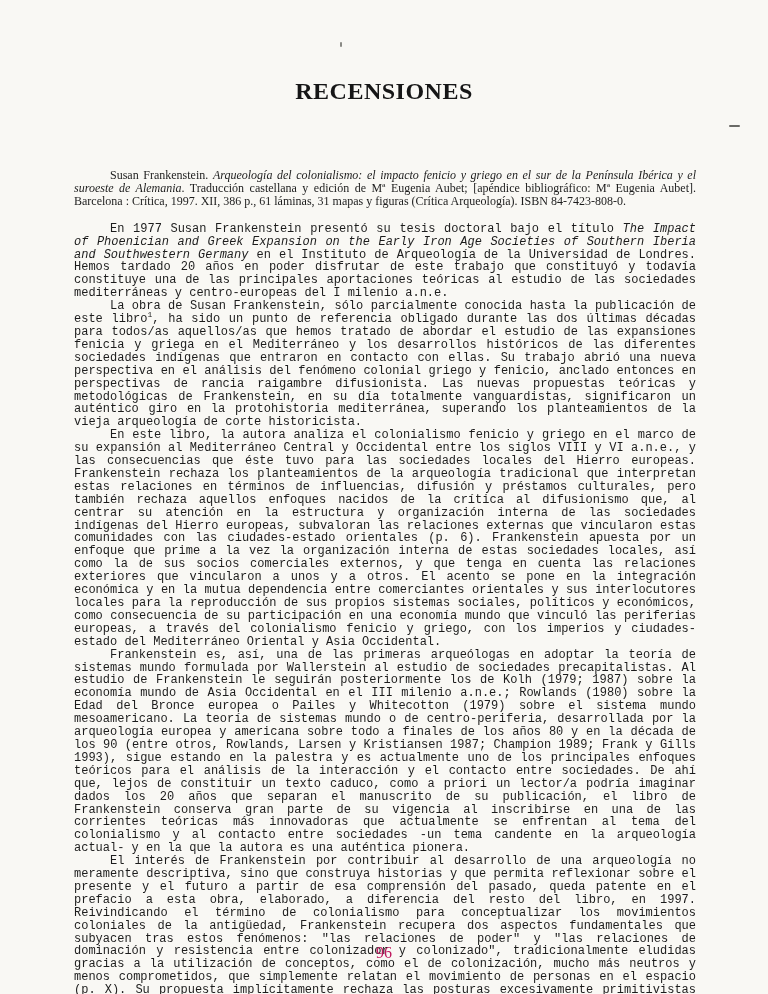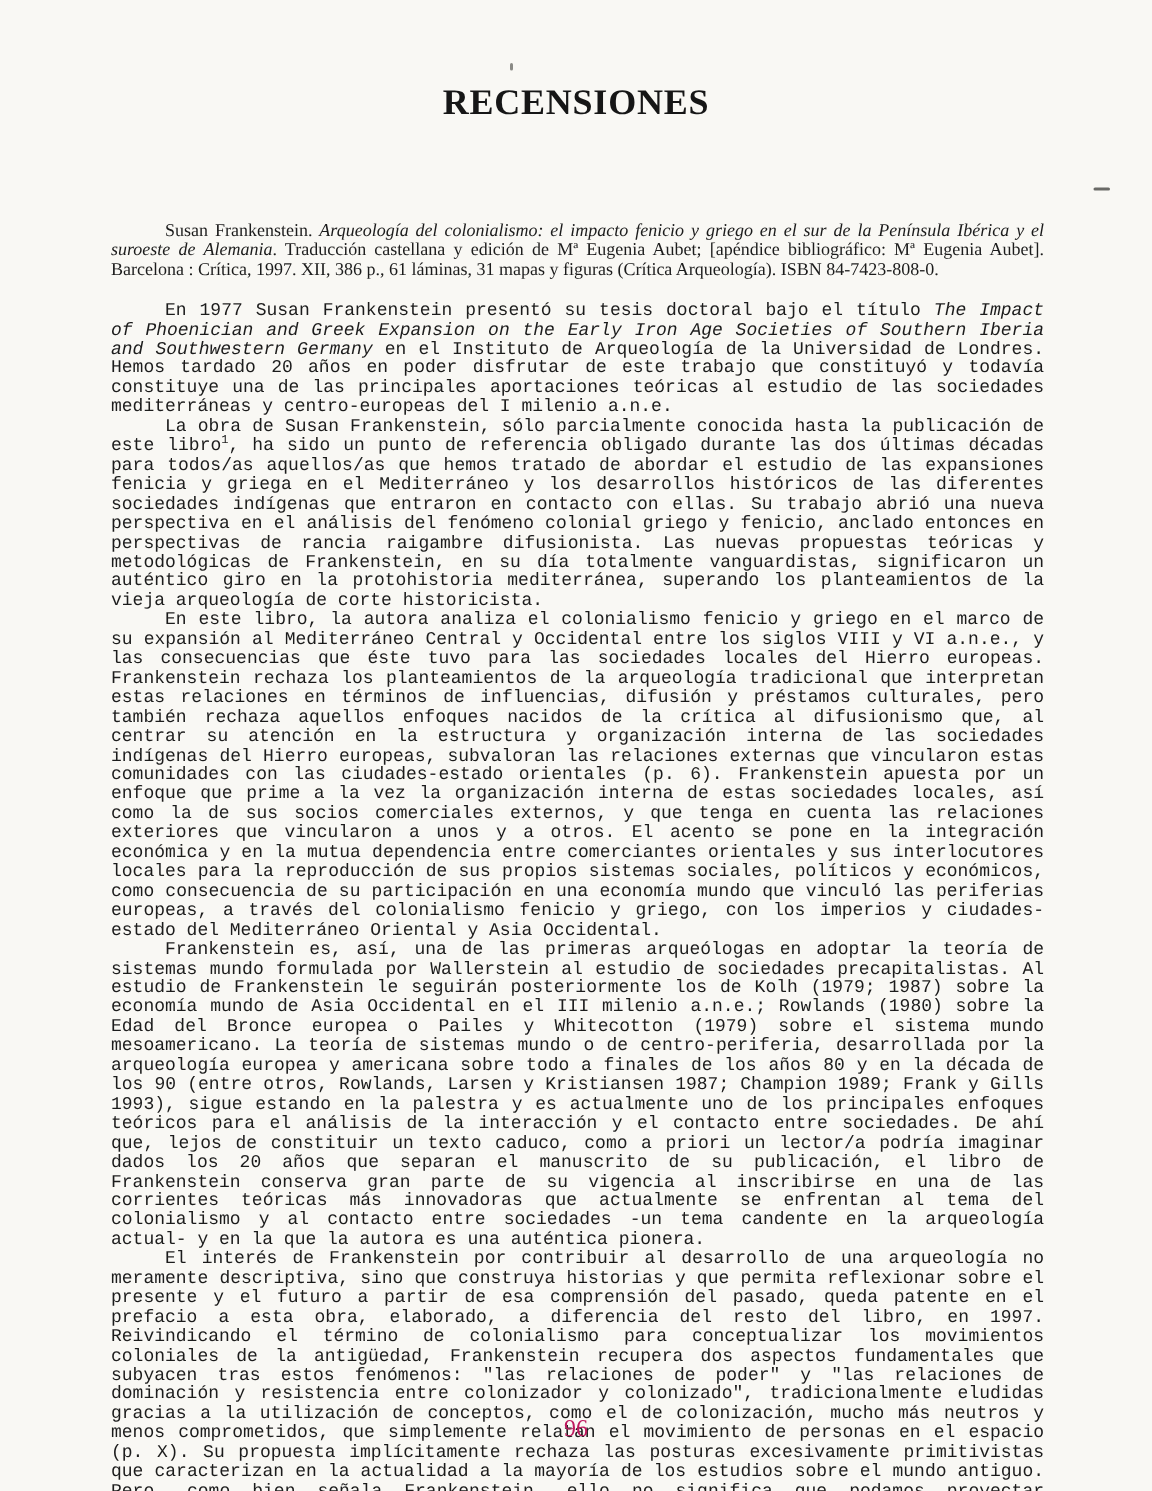--- a/index.html
+++ b/index.html
@@ -13,21 +13,21 @@
     height: 994px;
     margin: 0 auto;
     background: #f9f8f4;
     font-family: "Liberation Serif", "DejaVu Serif", serif;
     color: #1c1c1c;
     box-sizing: border-box;
     overflow: hidden;
   }
   .title {
     margin: 0;
-    padding-top: 56px;
+    padding-top: 78px;
     text-align: center;
     font-size: 24px;
     font-weight: bold;
     letter-spacing: 0.5px;
     color: #161616;
   }
   .body-block {
     margin: 64px 72px 12px 74px;
     font-size: 12px;
     line-height: 12.9px;

